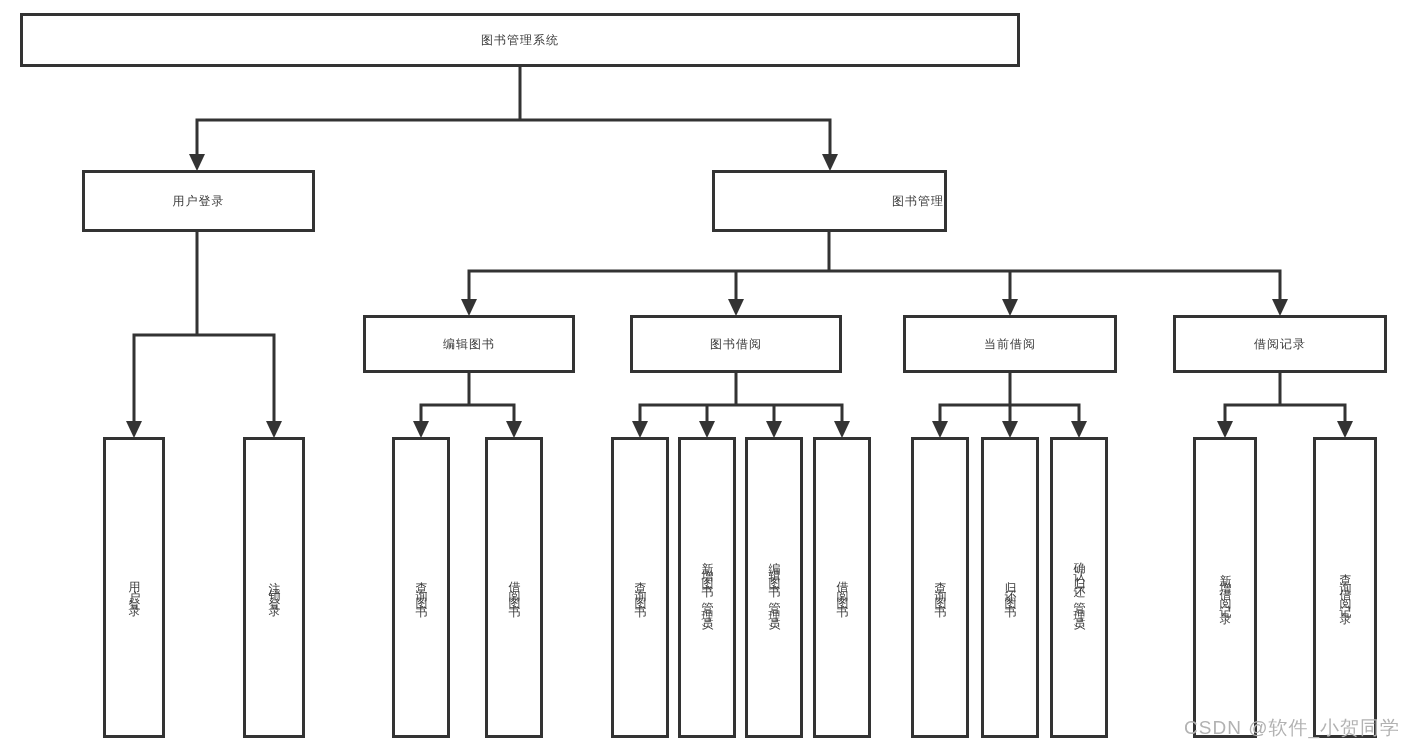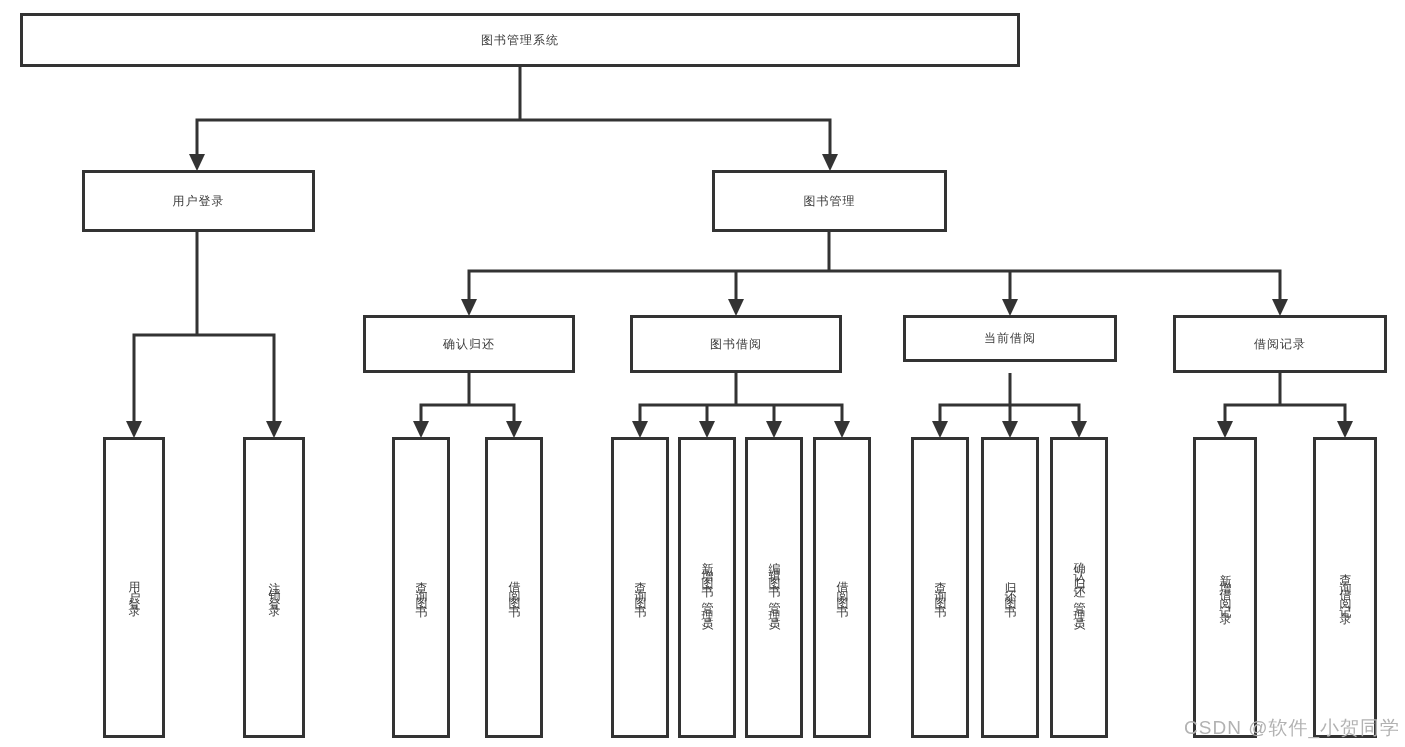--- a/index.html
+++ b/index.html
@@ -25,24 +25,24 @@
   .vtext{
     writing-mode:vertical-lr;
     text-orientation:mixed;
     letter-spacing:8px;
     line-height:1.1;
     white-space:nowrap;
   }
   
   .n-root{left:20px;top:13px;width:1000px;height:54px;}
   .n-user-login{left:82px;top:170px;width:233px;height:62px;}
-  .n-book-mgmt{left:712px;top:170px;width:235px;height:62px;}
+  .n-book-mgmt{left:712px;top:170px;width:235px;height:62px;justify-content:flex-end;}
   .n-newbook{left:363px;top:315px;width:212px;height:58px;}
   .n-borrowing{left:630px;top:315px;width:212px;height:58px;font-family:Liberation Serif, serif;}
-  .n-current{left:903px;top:315px;width:214px;height:47px;text-align:right;}
+  .n-current{left:903px;top:315px;width:214px;height:58px;text-align:right;}
   .n-records{left:1173px;top:315px;width:214px;height:58px;}
   .l-g1a{left:103px;width:62px;}
   .l-g1b{left:243px;width:62px;}
   .l-g2a{left:392px;width:58px;}
   .l-g2b{left:485px;width:58px;}
   .l-g3a{left:611px;width:58px;}
   .l-g3b{left:678px;width:58px;}
   .l-g3c{left:745px;width:58px;}
   .l-g3d{left:813px;width:58px;}
   .l-g4a{left:911px;width:58px;}
@@ -110,21 +110,21 @@
   </div>
 
   <div class="box n-user-login">
     <span>用户登录</span>
   </div>
   <div class="box n-book-mgmt">
     <span>图书管理</span>
   </div>
 
   <div class="box n-newbook">
-    <span>确认归还</span>
+    <span>编辑图书</span>
   </div>
   <div class="box n-borrowing">
     <span>图书借阅</span>
   </div>
   <div class="box n-current">
     <span>当前借阅</span>
   </div>
   <div class="box n-records">
     <span>借阅记录</span>
   </div>

